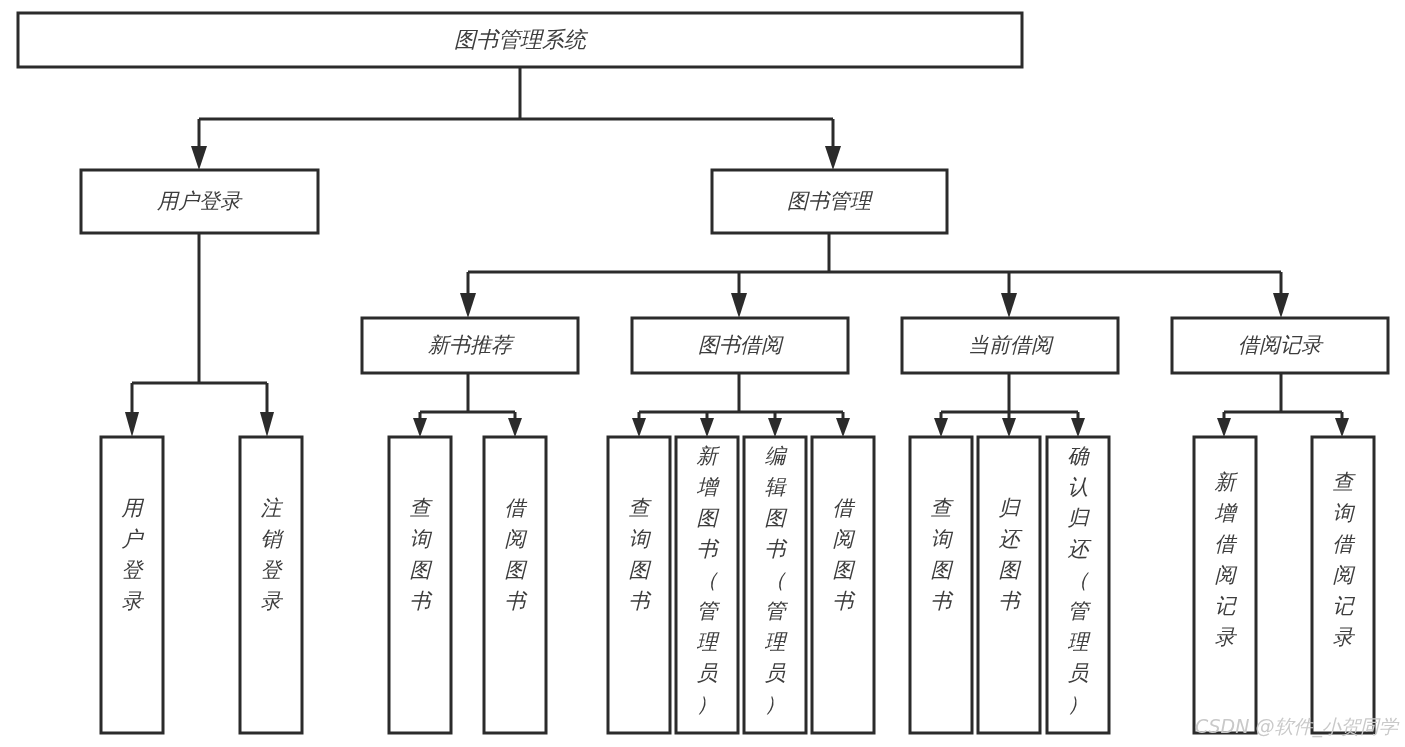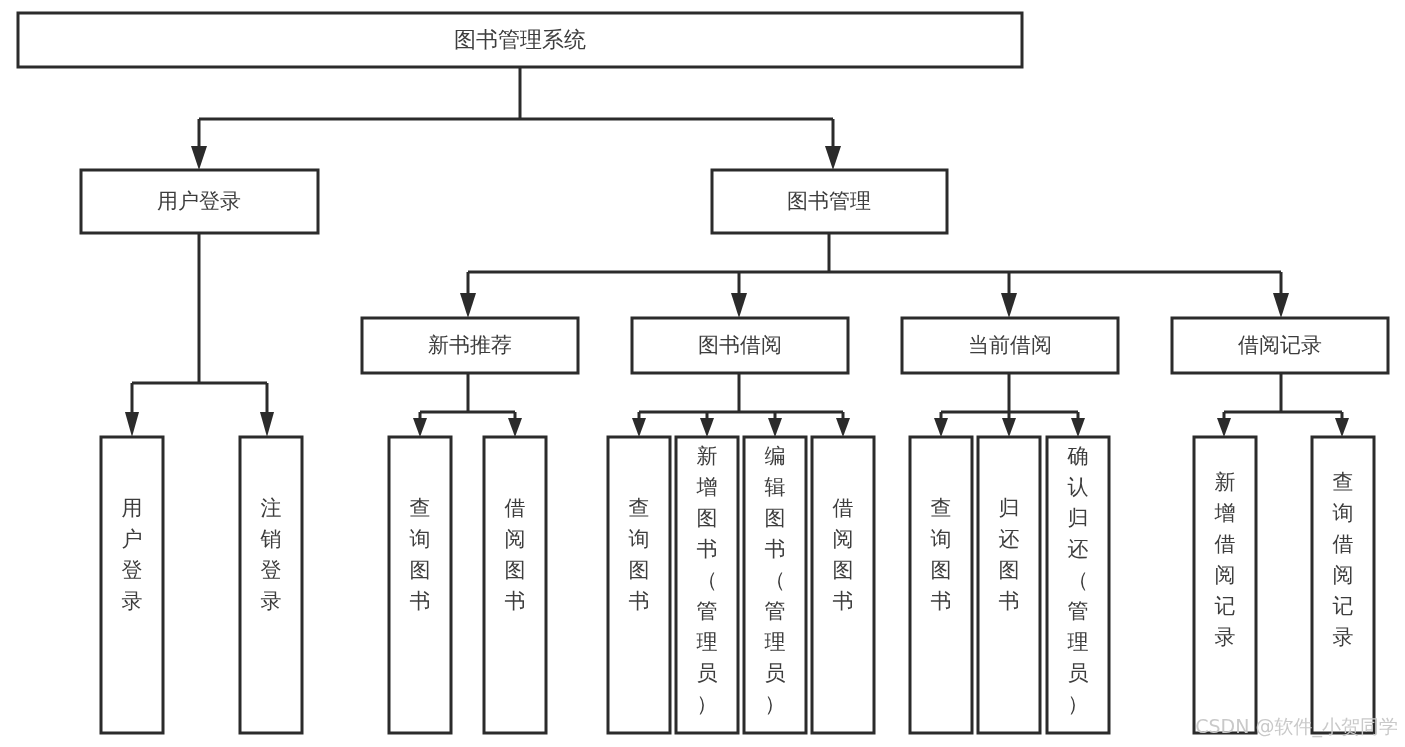--- a/index.html
+++ b/index.html
@@ -13,20 +13,21 @@
     font-family: "DejaVu Sans", "Liberation Sans", sans-serif;
     overflow: hidden;
     position: relative;
   }
   #diagram-root {
     position: absolute;
     left: 0;
     top: 0;
     width: 1247px;
     height: 747px;
+    font-style: italic;
   }
   svg.flow { display: block; }
 
   .node-box {
     fill: #ffffff;
     stroke: #2b2b2b;
     stroke-width: 3;
   }
   .node-label {
     fill: #3d3d3d;

